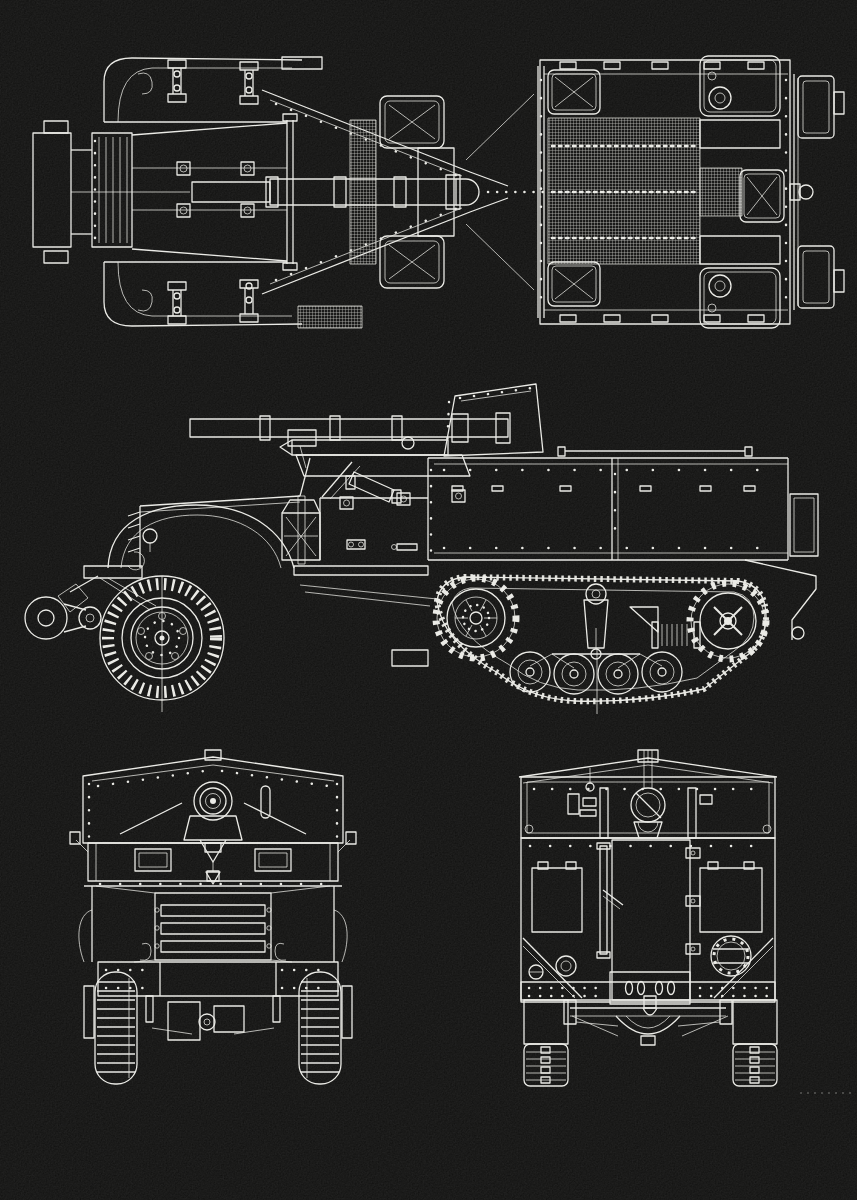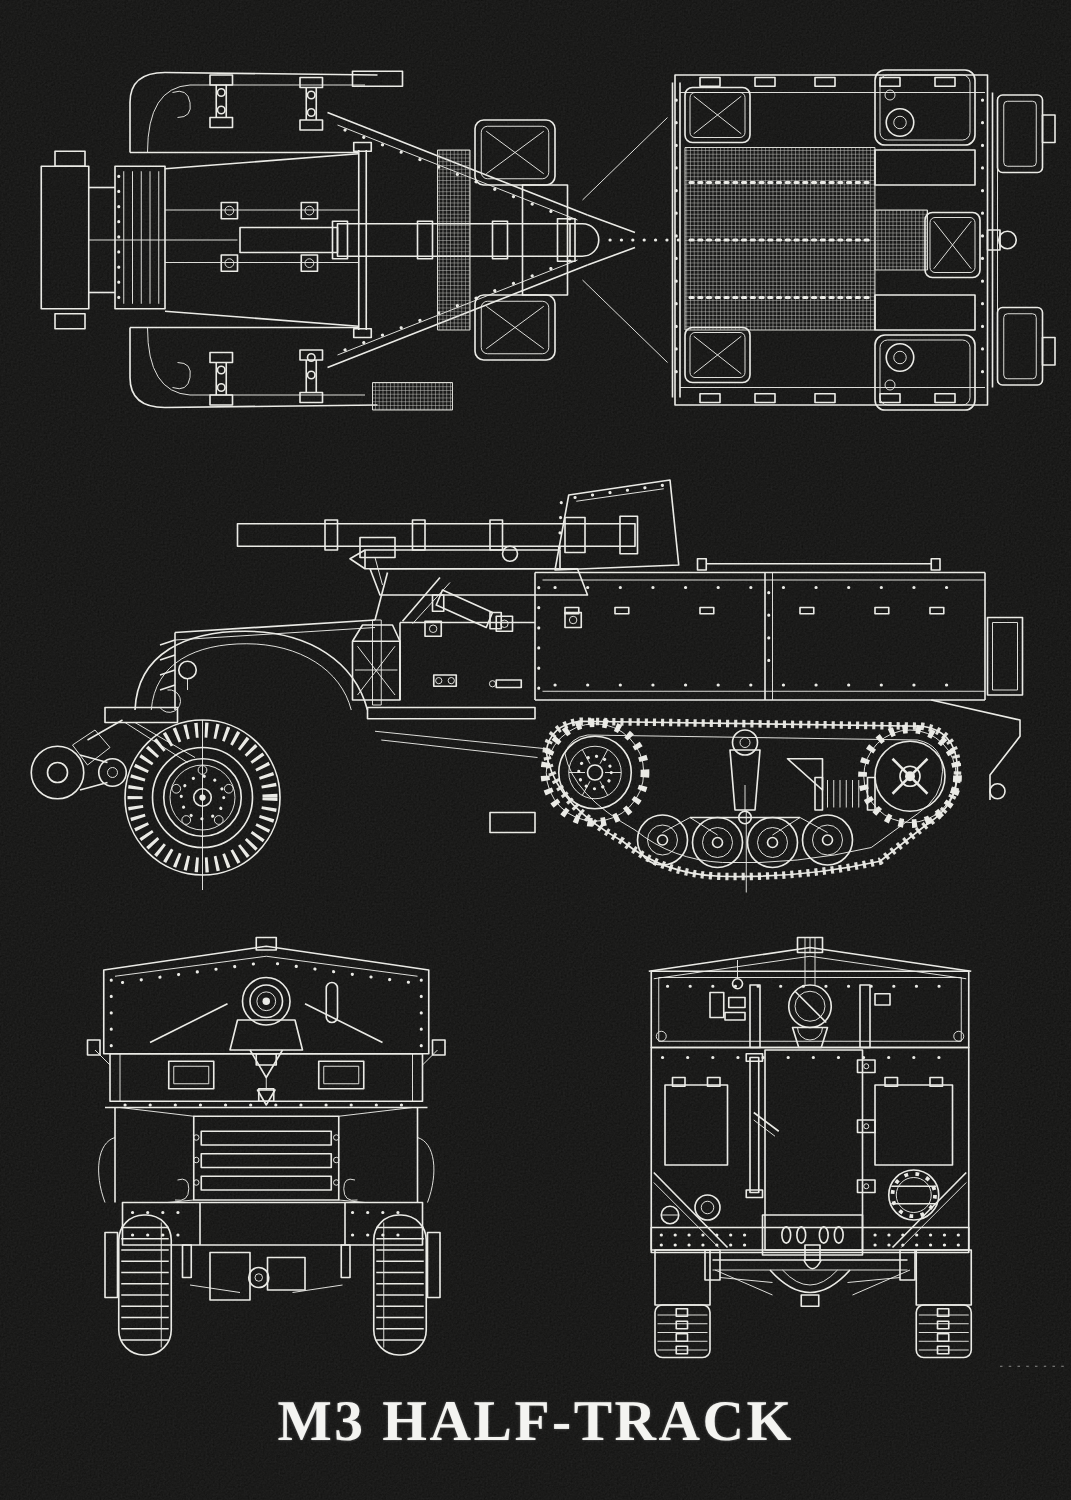--- a/index.html
+++ b/index.html
@@ -634,14 +634,13 @@
           <rect x="750" y="1057" width="9" height="6"></rect>
       <rect x="750" y="1067" width="9" height="6"></rect>
           <rect x="750" y="1077" width="9" height="6"></rect>
     </g>
     <line x1="800" y1="1093" x2="852" y2="1093" class="thin" stroke-dasharray="2 5" opacity="0.6"></line>
   </g>
 
   <rect class="noise" x="0" y="0" width="857" height="1200" filter="url(#noiseF)" opacity="0.09"></rect>
 </svg>
 
-<div class="title">M3 HALF-TRACK</div>
 </div>
 
 </body></html>

